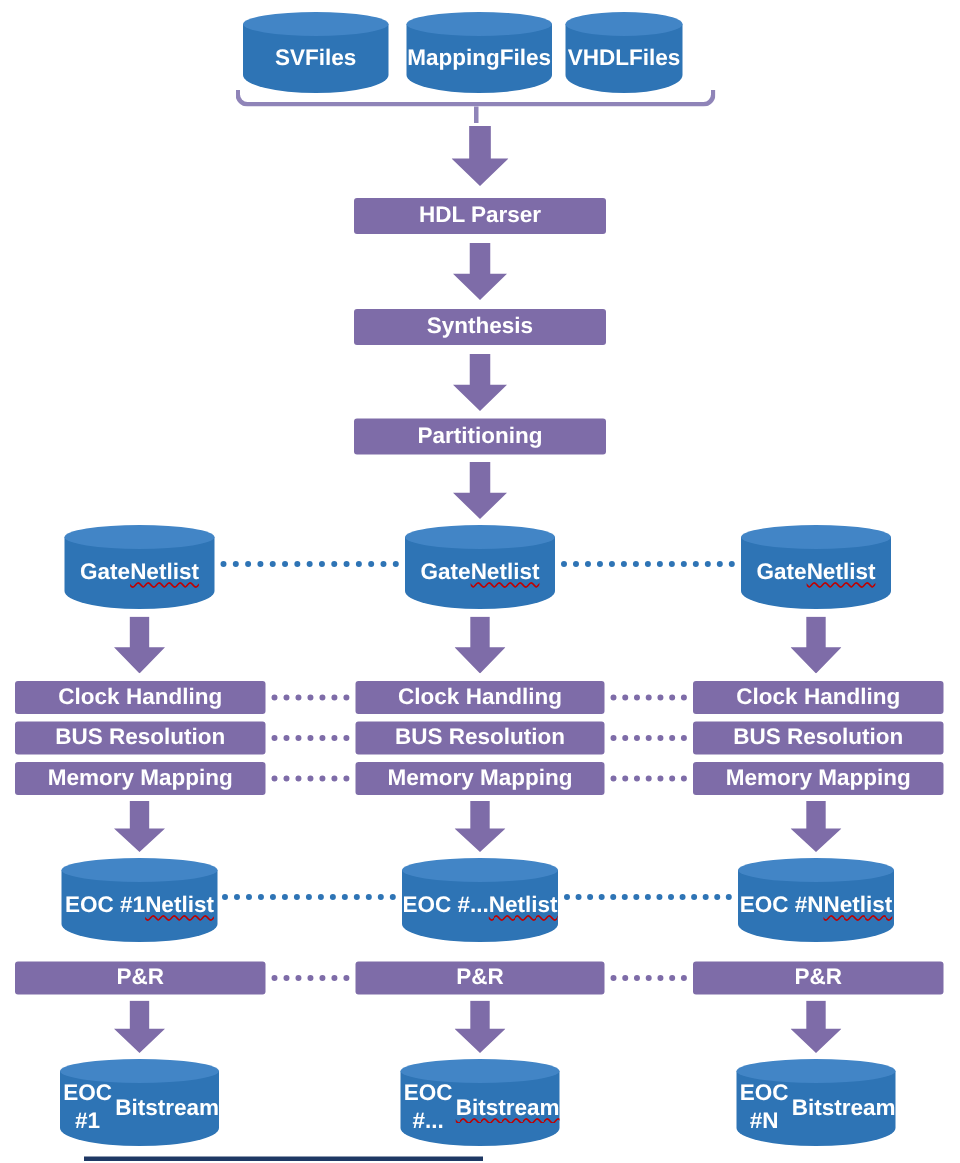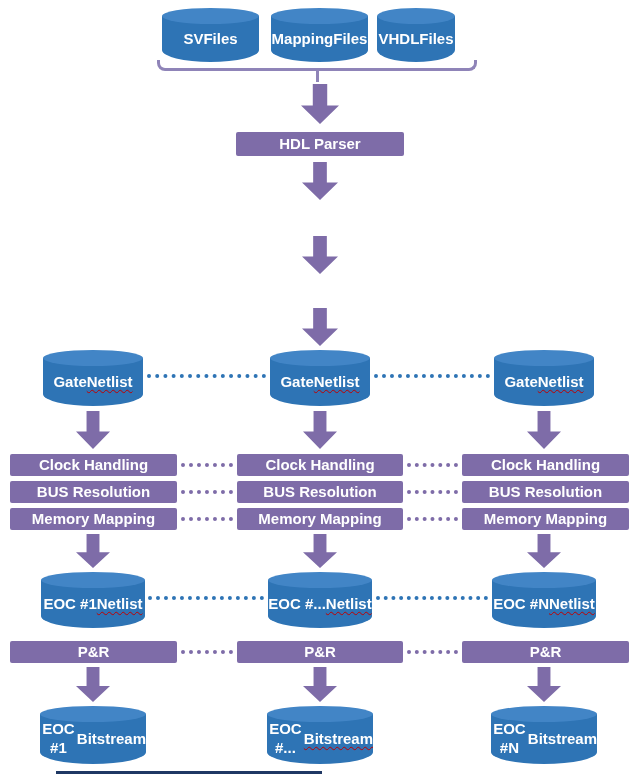--- a/index.html
+++ b/index.html
@@ -132,23 +132,29 @@
   <div class="brace-stem" style="left:316px; top:71px; height:11px;"></div>
 
   <div class="arrow-down" style="left:301px; top:84px; width:38px; height:40px;"></div>
 
   <div class="pbox" style="left:236px; top:132px; width:168px; height:24px;">
     <span>HDL Parser</span>
   </div>
 
   <div class="arrow-down" style="left:302px; top:162px; width:36px; height:38px;"></div>
 
+  <div class="pbox" style="left:236px; top:206px; width:168px; height:24px;">
+    <span>Synthesis</span>
+  </div>
 
   <div class="arrow-down" style="left:302px; top:236px; width:36px; height:38px;"></div>
 
+  <div class="pbox" style="left:236px; top:279px; width:168px; height:24px;">
+    <span>Partitioning</span>
+  </div>
 
   <div class="arrow-down" style="left:302px; top:308px; width:36px; height:38px;"></div>
 
   <div class="cyl" style="left:43px; top:350px; width:100px; height:56px;">
     <div class="cyl-body"></div>
     <div class="cyl-top"></div>
     <div class="cyl-text">
       <span>Gate</span>
       <span class="squiggle">Netlist</span>
     </div>

